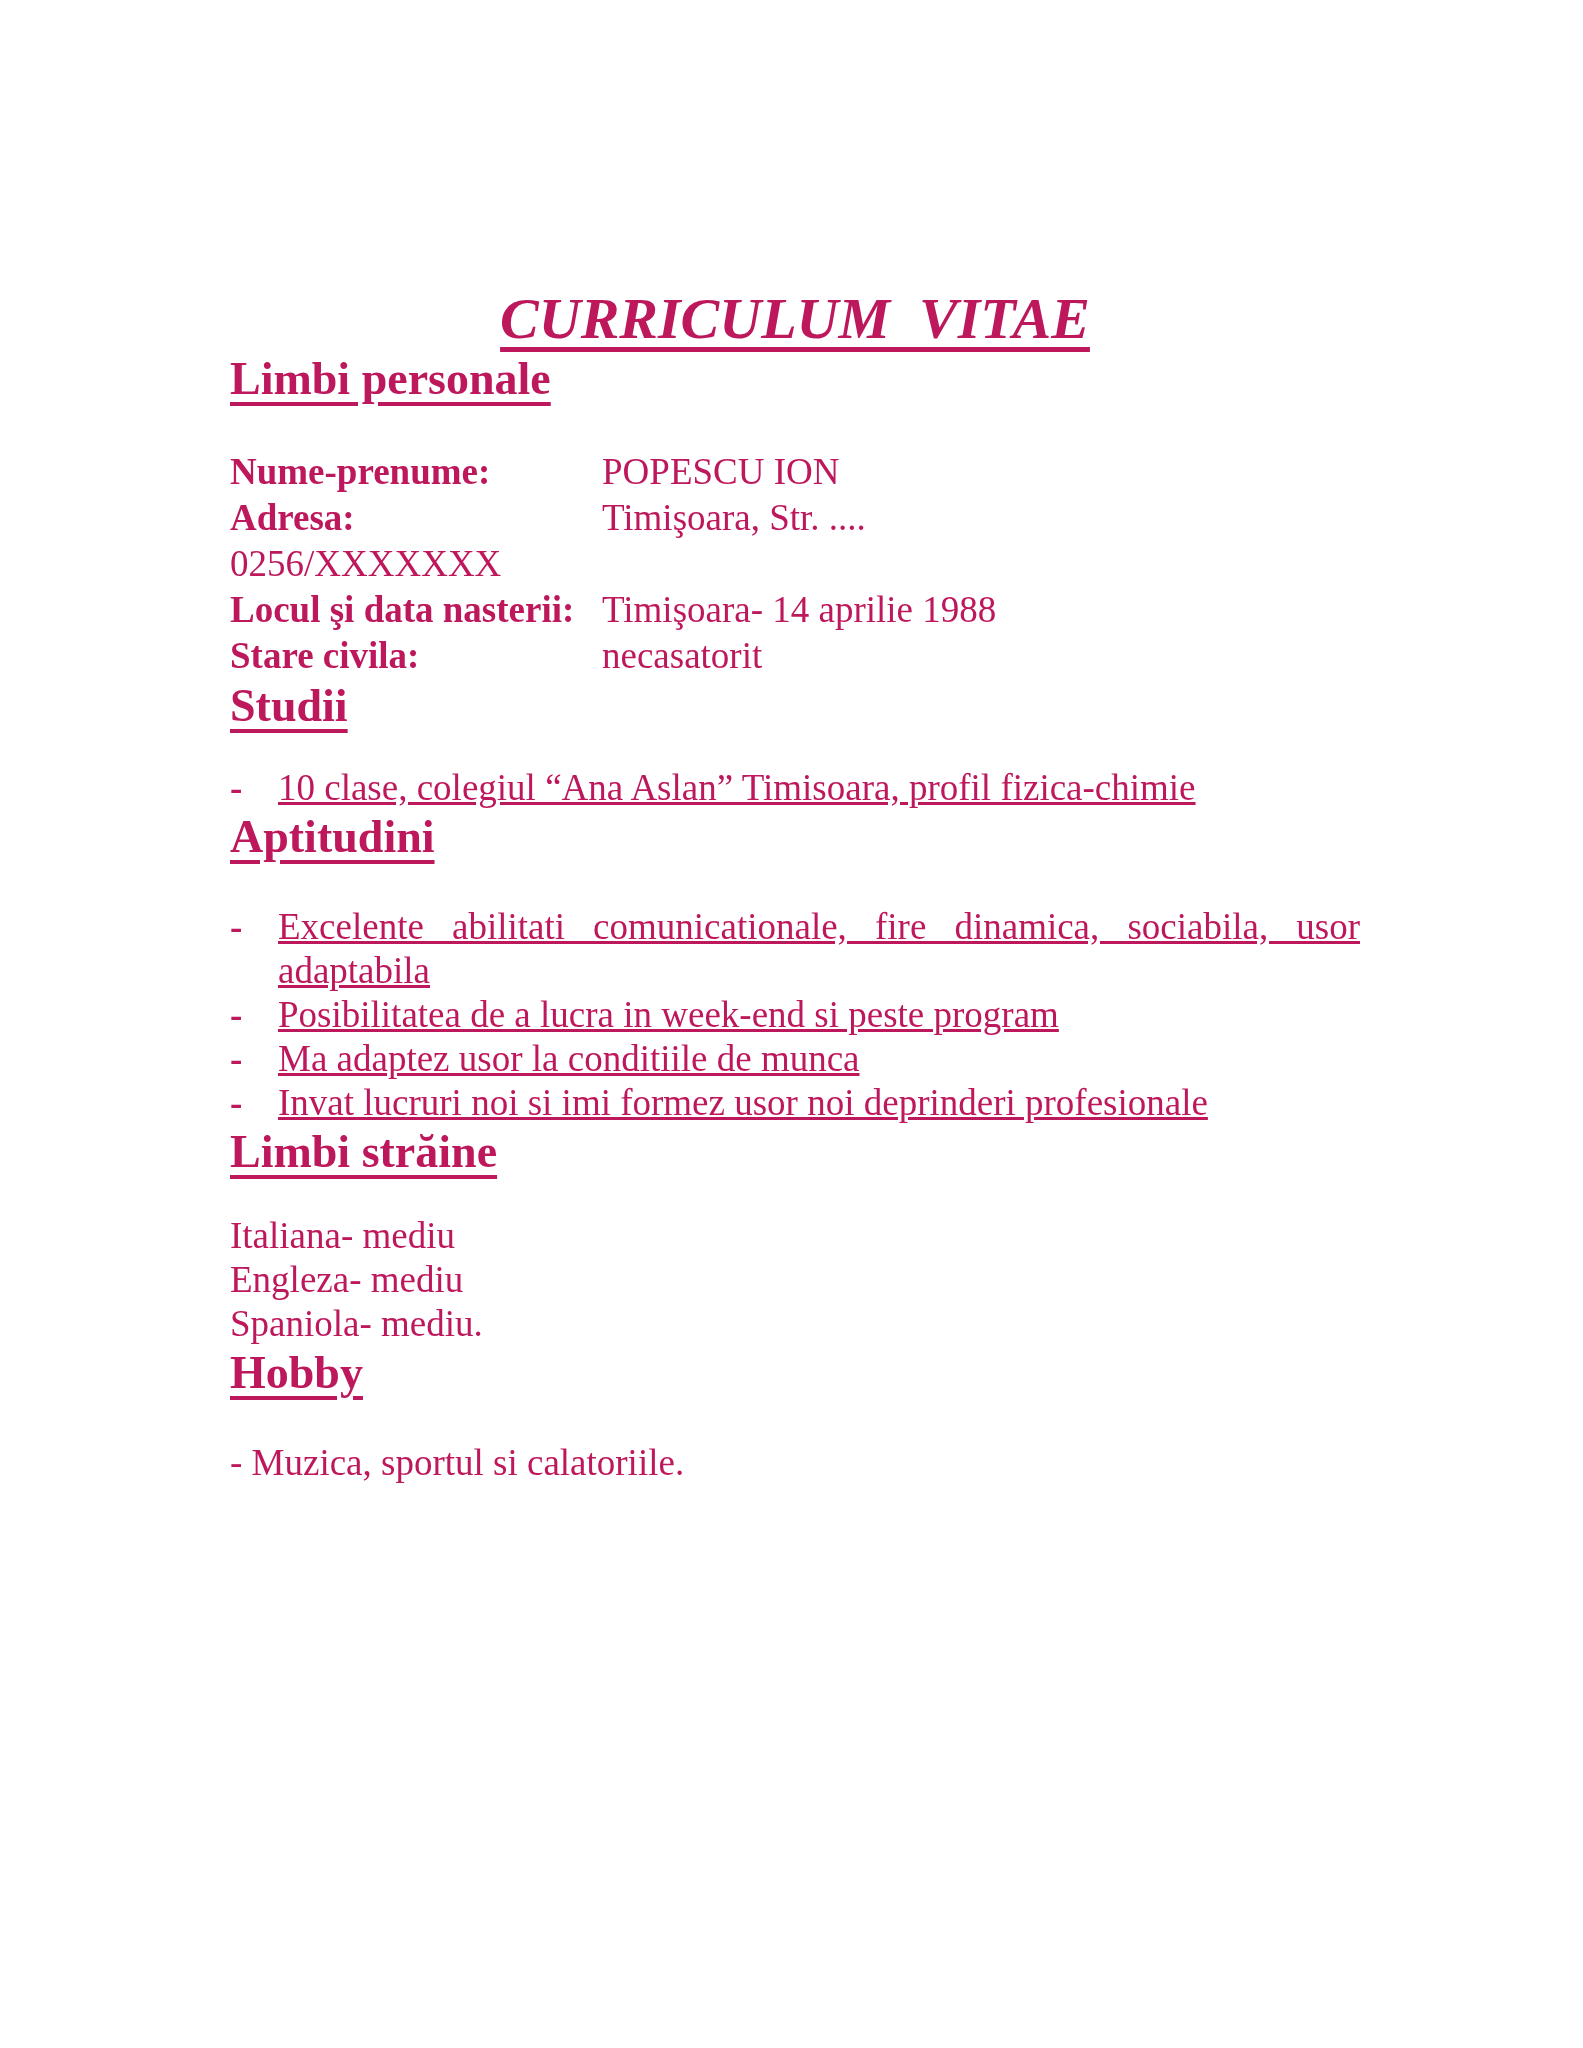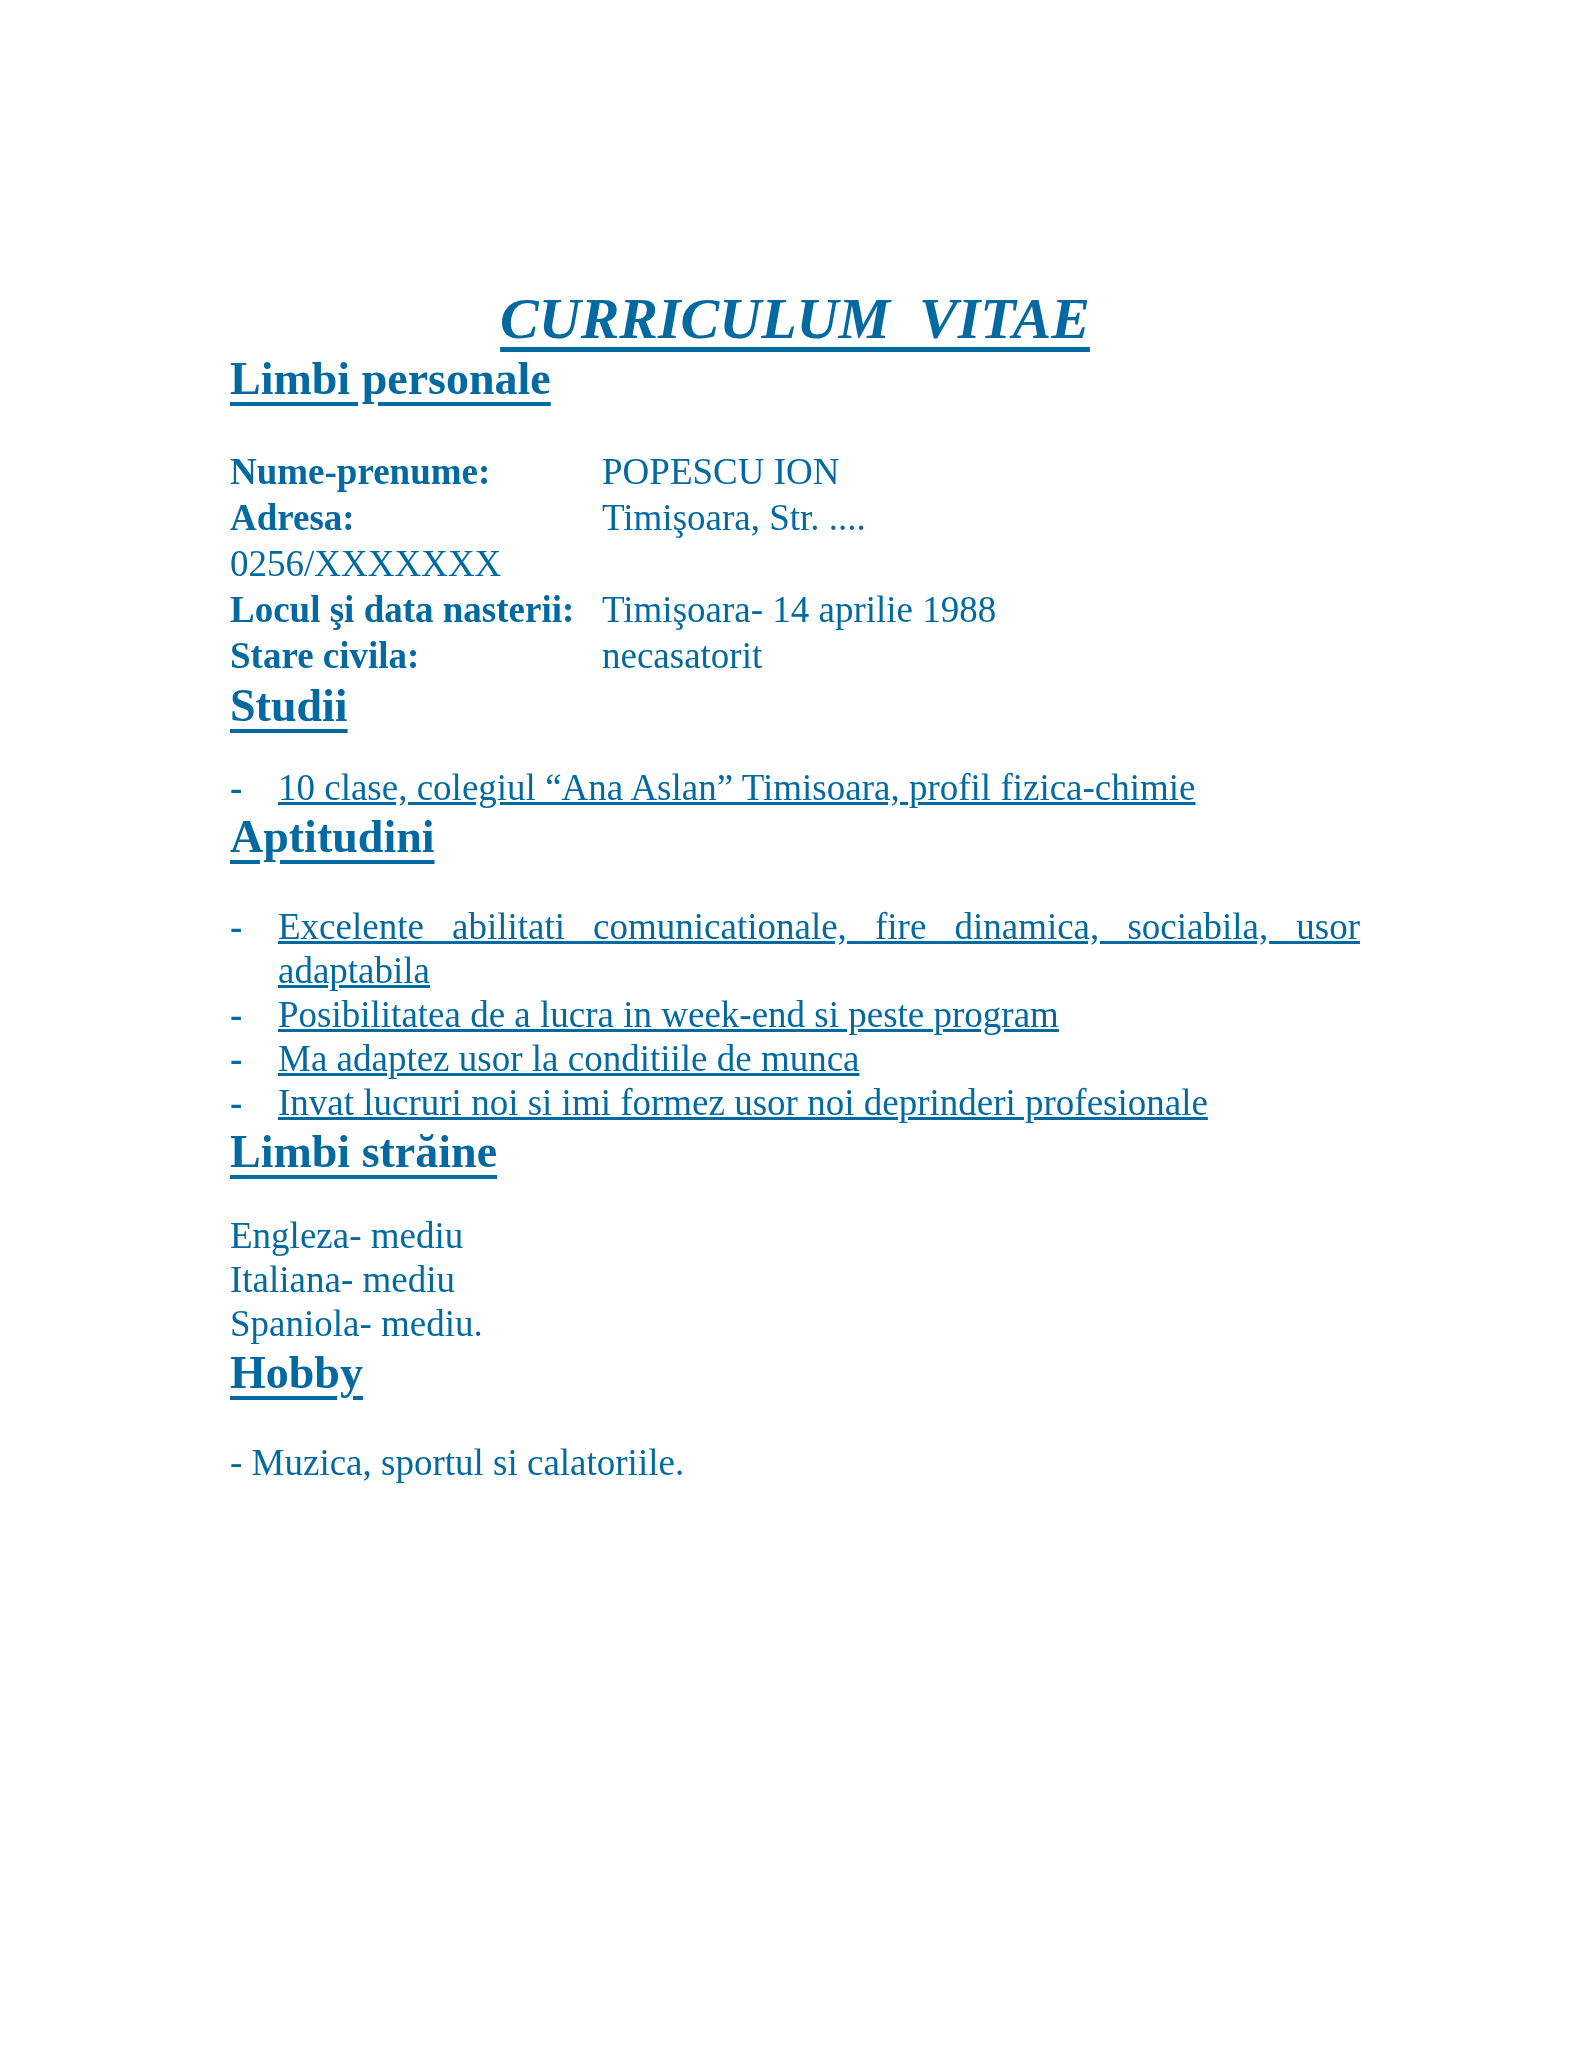--- a/index.html
+++ b/index.html
@@ -5,21 +5,21 @@
   html, body {
     margin: 0;
     padding: 0;
     background: #ffffff;
   }
   .page {
     position: relative;
     width: 1583px;
     height: 2048px;
     background: #ffffff;
-    color: #0369a1;
+    color: #be185d;
     font-family: "Liberation Serif", "DejaVu Serif", serif;
     font-size: 37px;
     box-sizing: border-box;
     padding: 285px 223px 0 230px;
     overflow: hidden;
   }
   .doc-title {
     text-align: center;
     font-size: 58px;
     font-weight: bold;
@@ -157,22 +157,22 @@
     </div>
     <div class="bullet-item">
       <span class="bullet-marker">-</span>
       <span class="bullet-text">Invat lucruri noi si imi formez usor noi deprinderi profesionale</span>
     </div>
   </div>
 
   <h2 class="sec-heading h-limbi"><span class="u">Limbi străine</span></h2>
 
   <div class="plain-lines">
+    <div class="plain-line">Italiana- mediu</div>
     <div class="plain-line">Engleza- mediu</div>
-    <div class="plain-line">Italiana- mediu</div>
     <div class="plain-line">Spaniola- mediu.</div>
   </div>
 
   <h2 class="sec-heading h-hobby"><span class="u">Hobby</span></h2>
 
   <div class="hobby-line">- Muzica, sportul si calatoriile.</div>
 
 </div>
 
 </body></html>

